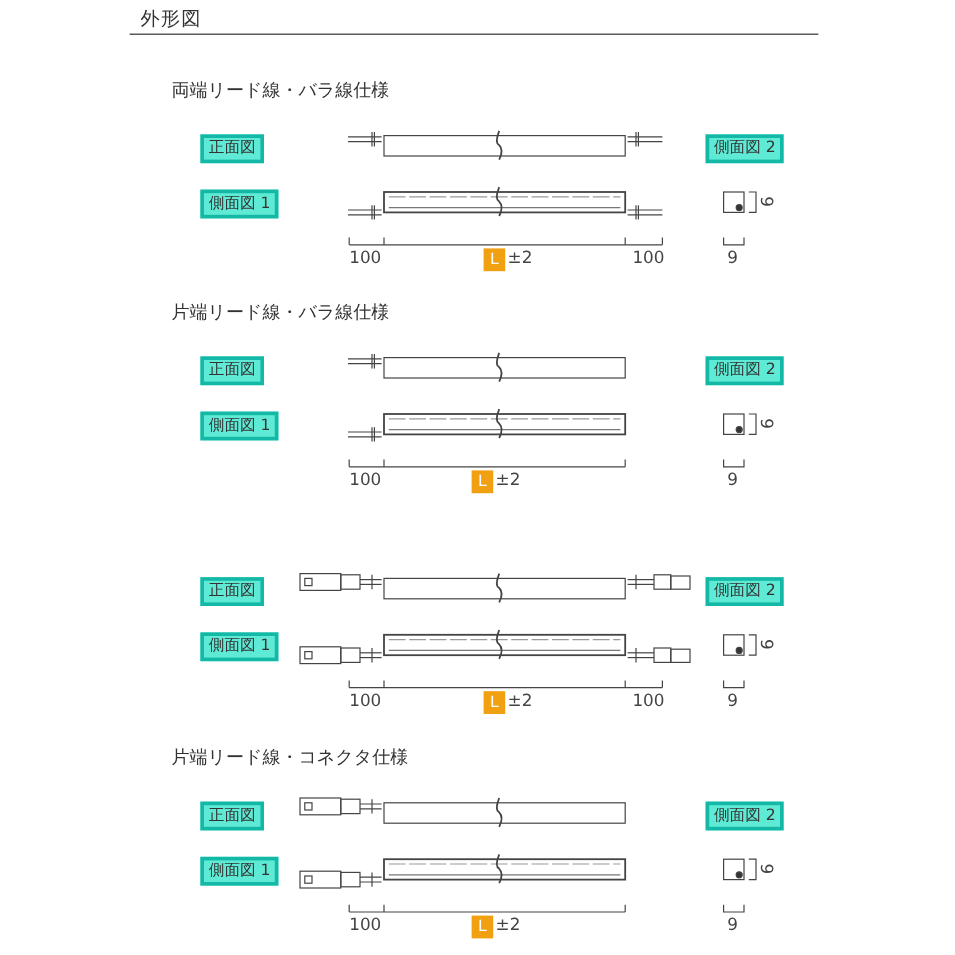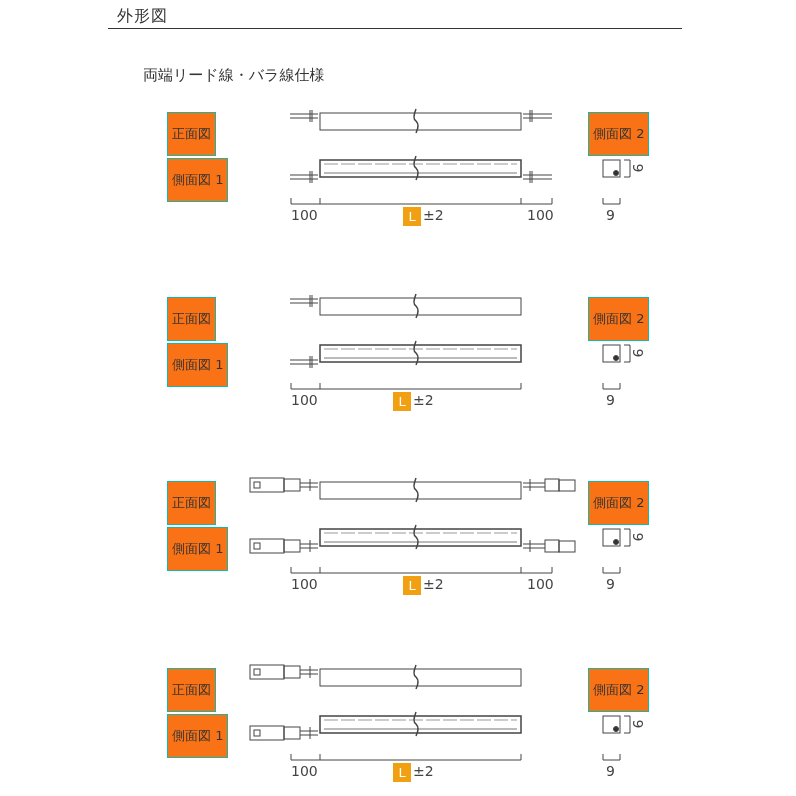--- a/index.html
+++ b/index.html
@@ -1,21 +1,21 @@
 <!DOCTYPE html>
 <html><head>
 <meta charset="utf-8">
 <style>
   html,body{margin:0;padding:0;background:#fff;}
   body{width:796px;height:796px;position:relative;overflow:hidden;font-family:"DejaVu Sans","Liberation Sans",sans-serif;color:#333;}
   .title{position:absolute;left:117px;top:6px;font-size:16px;letter-spacing:1px;}
   .rule{position:absolute;left:108px;top:28px;width:574px;height:1px;background:#333;}
   .section{position:absolute;left:0;width:640px;height:185px;}
   .sec-title{position:absolute;left:143px;top:0;font-size:15px;}
-  .label{position:absolute;border:1px solid #14b8a6;font-size:13px;padding:12px 4px;height:18px;line-height:18px;background:#f97316;white-space:nowrap;}
+  .label{position:absolute;border:3px solid #14b8a6;font-size:13px;padding:0 4px;height:18px;line-height:18px;background:#5eead4;white-space:nowrap;}
   .dim{position:absolute;font-size:14px;color:#444;}
   .Lbox{position:absolute;width:18px;height:19px;background:#f0a010;color:#fff;font-size:13px;text-align:center;line-height:19px;}
   svg{position:absolute;left:0;top:0;overflow:visible;}
 </style>
 </head>
 <body>
 
 <div class="title">外形図</div>
 <div class="rule"></div>
 
@@ -83,20 +83,21 @@
         <line x1="312" y1="105" x2="312" y2="117"></line>
         <line x1="291" y1="138" x2="521" y2="138"></line>
         <line x1="291" y1="132" x2="291" y2="138"></line>
         <line x1="320" y1="132" x2="320" y2="138"></line>
         <line x1="521" y1="132" x2="521" y2="138"></line>
         <rect x="603" y="94" width="17" height="17"></rect>
         <circle cx="616" cy="107" r="2.5" fill="#333"></circle>
         <path d="M624 94 h6 v17 h-6"></path>
         <path d="M603 132 v6 h17 v-6"></path>
       </svg>
+      <div class="sec-title">片端リード線・バラ線仕様</div>
      <div class="label" style="left:167px;top:46px">正面図</div>
      <div class="label" style="left:167px;top:92px">側面図 1</div>
      <div class="label" style="left:588px;top:46px">側面図 2</div>
      <div class="dim" style="left:291px;top:141px">100</div>
      <div class="Lbox" style="left:393px;top:141px">L</div>
      <div class="dim" style="left:413px;top:141px">±2</div>
      <div class="dim" style="left:527px;top:141px"></div>
      <div class="dim" style="left:606px;top:141px">9</div>
      <div class="dim" style="left:634px;top:94px;transform:rotate(90deg)">9</div>
     </div>
@@ -172,20 +173,21 @@
         <line x1="310" y1="105" x2="310" y2="117"></line>
         <line x1="291" y1="138" x2="521" y2="138"></line>
         <line x1="291" y1="132" x2="291" y2="138"></line>
         <line x1="320" y1="132" x2="320" y2="138"></line>
         <line x1="521" y1="132" x2="521" y2="138"></line>
         <rect x="603" y="94" width="17" height="17"></rect>
         <circle cx="616" cy="107" r="2.5" fill="#333"></circle>
         <path d="M624 94 h6 v17 h-6"></path>
         <path d="M603 132 v6 h17 v-6"></path>
       </svg>
+      <div class="sec-title">片端リード線・コネクタ仕様</div>
      <div class="label" style="left:167px;top:46px">正面図</div>
      <div class="label" style="left:167px;top:92px">側面図 1</div>
      <div class="label" style="left:588px;top:46px">側面図 2</div>
      <div class="dim" style="left:291px;top:141px">100</div>
      <div class="Lbox" style="left:393px;top:141px">L</div>
      <div class="dim" style="left:413px;top:141px">±2</div>
      <div class="dim" style="left:527px;top:141px"></div>
      <div class="dim" style="left:606px;top:141px">9</div>
      <div class="dim" style="left:634px;top:94px;transform:rotate(90deg)">9</div>
     </div>

